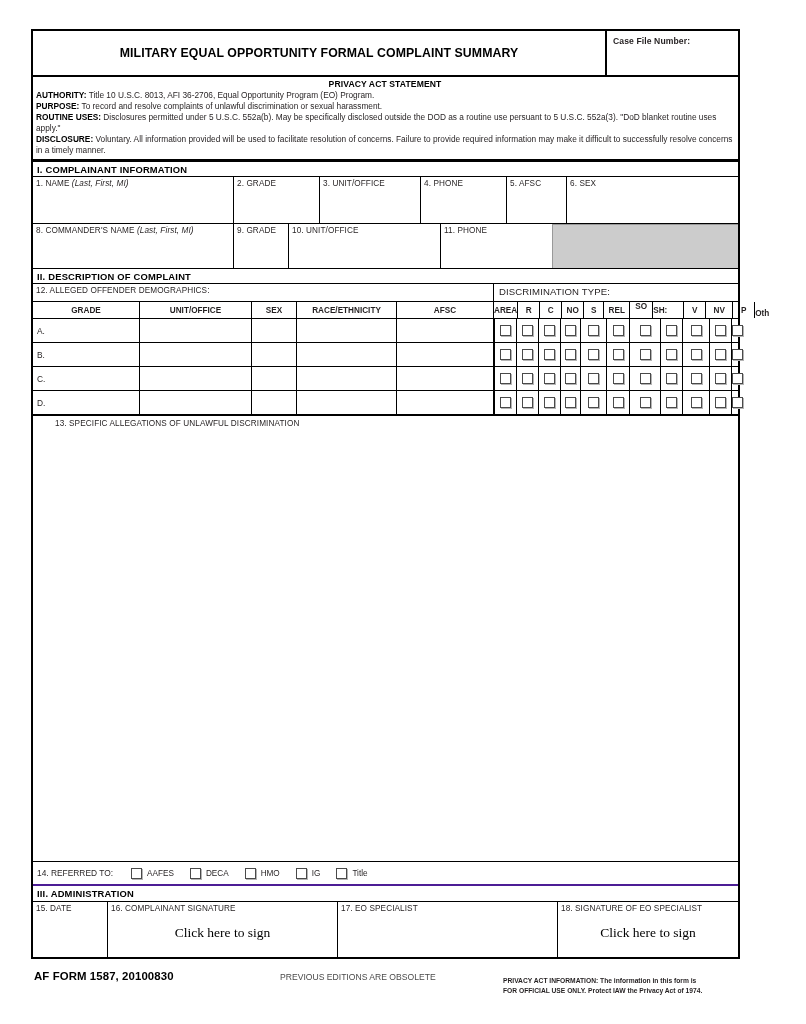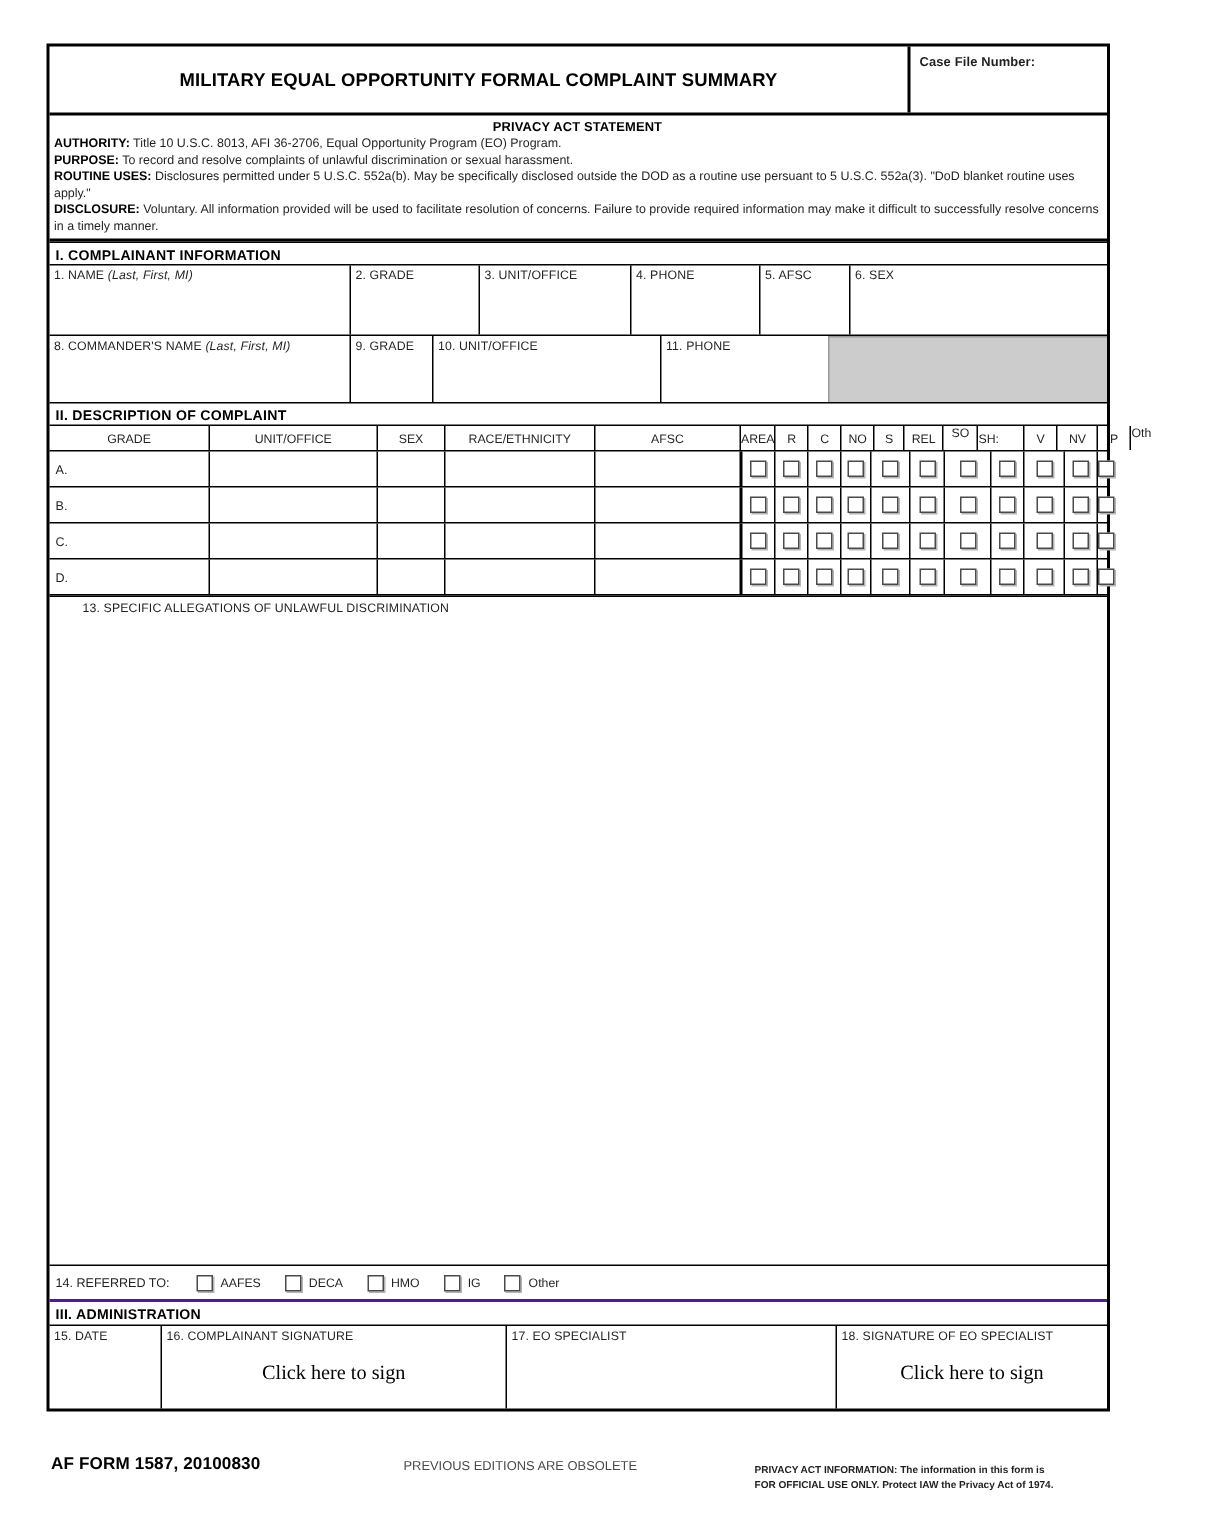--- a/index.html
+++ b/index.html
@@ -85,21 +85,21 @@
   }
 
   
   .demo-top { height: 18px; border-bottom: 1px solid #000; display: flex; }
   .demo-top .left  { flex: 0 0 461px; border-right: 1px solid #000; }
   .demo-top .right { flex: 1 1 auto; }
   .demo-top .right .lbl { font-size: 9.6px; padding-left: 5px; }
 
   .demo-hdr { height: 17px; border-bottom: 1px solid #000; display: flex; }
   .demo-hdr .cell { display: flex; align-items: center; justify-content: center; }
-  .demo-hdr .cell span { font-size: 8.2px; color: #231f20; }
+  .demo-hdr .cell span { font-size: 8.2px; color: #231f20; font-weight: bold; }
   .dt-hdr span { font-size: 8.2px; }
   .dt-hdr .sm { font-size: 7.2px; }
 
   .demo-row { height: 24px; border-bottom: 1px solid #000; display: flex; }
   .demo-row:last-of-type { border-bottom: none; }
   .demo-row .cell { display: flex; align-items: center; }
   .demo-row .rowlbl { font-size: 8.4px; color: #231f20; padding-left: 4px; }
   .demo-row .cbcell { display: flex; align-items: center; justify-content: center; }
 
   .cbx {
@@ -168,21 +168,21 @@
     font-size: 13.5px; color: #000;
   }
 
   
   .footer { position: absolute; left: 31px; top: 970px; width: 740px; }
   .f-form {
     position: absolute; left: 3px; top: 0;
     font-weight: bold; font-size: 11.4px; color: #000; letter-spacing: .1px;
   }
   .f-prev {
-    position: absolute; left: 238px; top: 2px;
+    position: absolute; left: 249px; top: 2px;
     font-size: 8.6px; color: #4a4a4a;
   }
   .f-priv {
     position: absolute; left: 472px; top: 6px;
     font-size: 6.7px; font-weight: bold; color: #231f20; line-height: 1.45;
   }
 </style>
 </head>
 <body>
 
@@ -238,20 +238,28 @@
         <div class="lbl">10. UNIT/OFFICE</div>
       </div>
       <div class="cell" style="flex:1 1 auto">
         <div class="lbl">11. PHONE</div>
         <div class="graybox"></div>
       </div>
     </div>
 
     <div class="secbar">II.  DESCRIPTION OF COMPLAINT</div>
 
+    <div class="demo-top">
+      <div class="left">
+        <div class="lbl">12.  ALLEGED OFFENDER DEMOGRAPHICS:</div>
+      </div>
+      <div class="right">
+        <div class="lbl">DISCRIMINATION TYPE:</div>
+      </div>
+    </div>
 
     <div class="demo-hdr">
       <div class="cell c-grade">
           <span>GRADE</span>
         </div>
       <div class="cell c-unit">
           <span>UNIT/OFFICE</span>
         </div>
       <div class="cell c-sex">
           <span>SEX</span>
@@ -289,21 +297,21 @@
           </div>
         <div class="cell w-v" style="display:flex;align-items:center;justify-content:center">
             <span>V</span>
           </div>
         <div class="cell w-nv" style="display:flex;align-items:center;justify-content:center">
             <span>NV</span>
           </div>
         <div class="cell w-p" style="display:flex;align-items:center;justify-content:center">
             <span>P</span>
           </div>
-        <div class="cell w-oth" style="display:flex;align-items:flex-start;justify-content:center">
+        <div class="cell w-oth" style="display:flex;align-items:flex-end;justify-content:center">
             <span class="sm">Oth</span>
           </div>
       </div>
     </div>
 
     <div class="demo-row">
       <div class="cell c-grade">
           <span class="rowlbl">A.</span>
         </div>
       <div class="cell c-unit"></div>
@@ -503,21 +511,21 @@
       <span class="ref-opt">
           <span class="cbx"></span>
           <span>HMO</span>
         </span>
       <span class="ref-opt">
           <span class="cbx"></span>
           <span>IG</span>
         </span>
       <span class="ref-opt">
           <span class="cbx"></span>
-          <span>Other</span>
+          <span>Title</span>
         </span>
     </div>
 
     <div class="secbar" style="border-top:none">III.  ADMINISTRATION</div>
 
     <div class="admin-row">
       <div class="cell a-date">
         <div class="lbl">15.  DATE</div>
       </div>
       <div class="cell a-sig">

